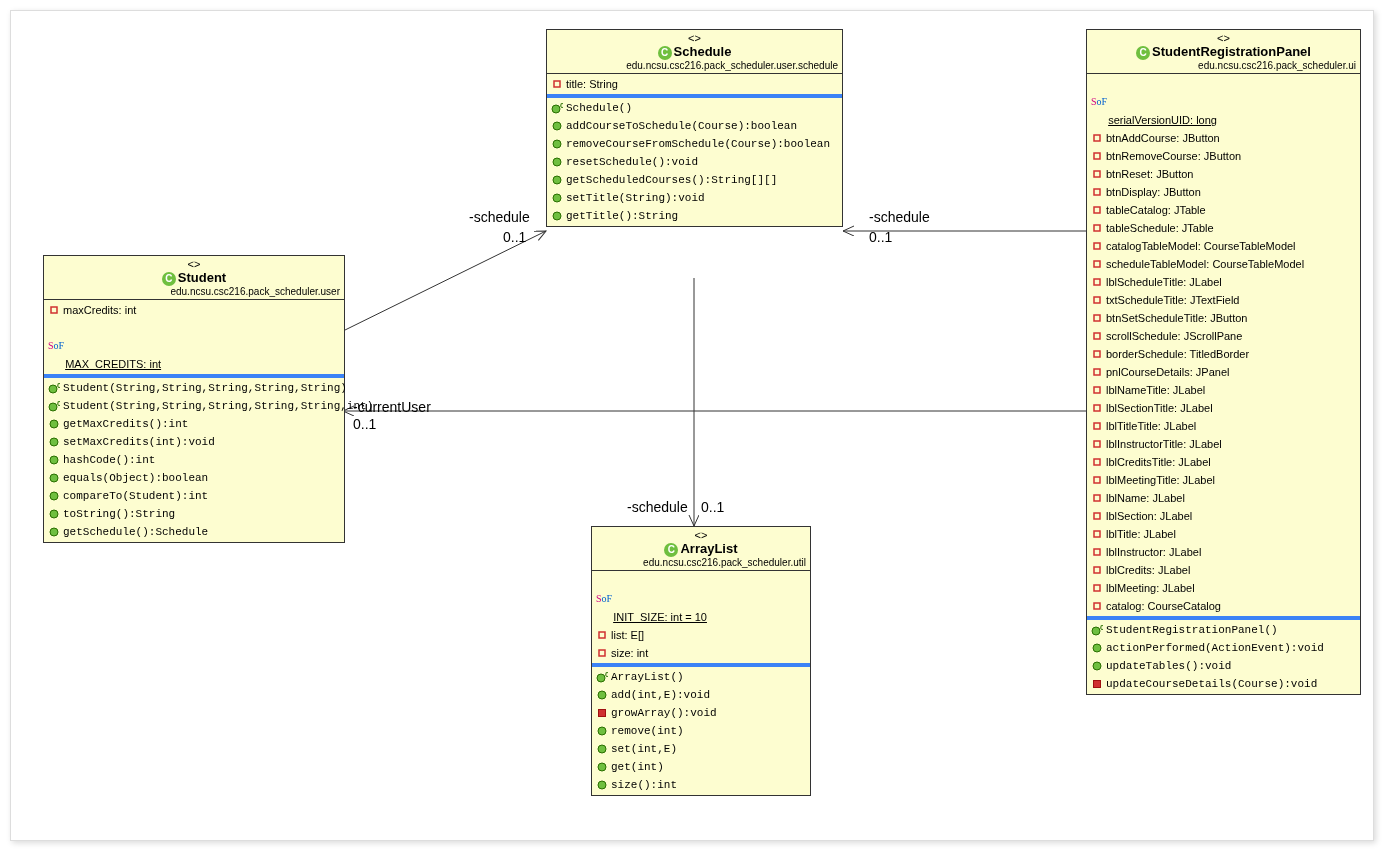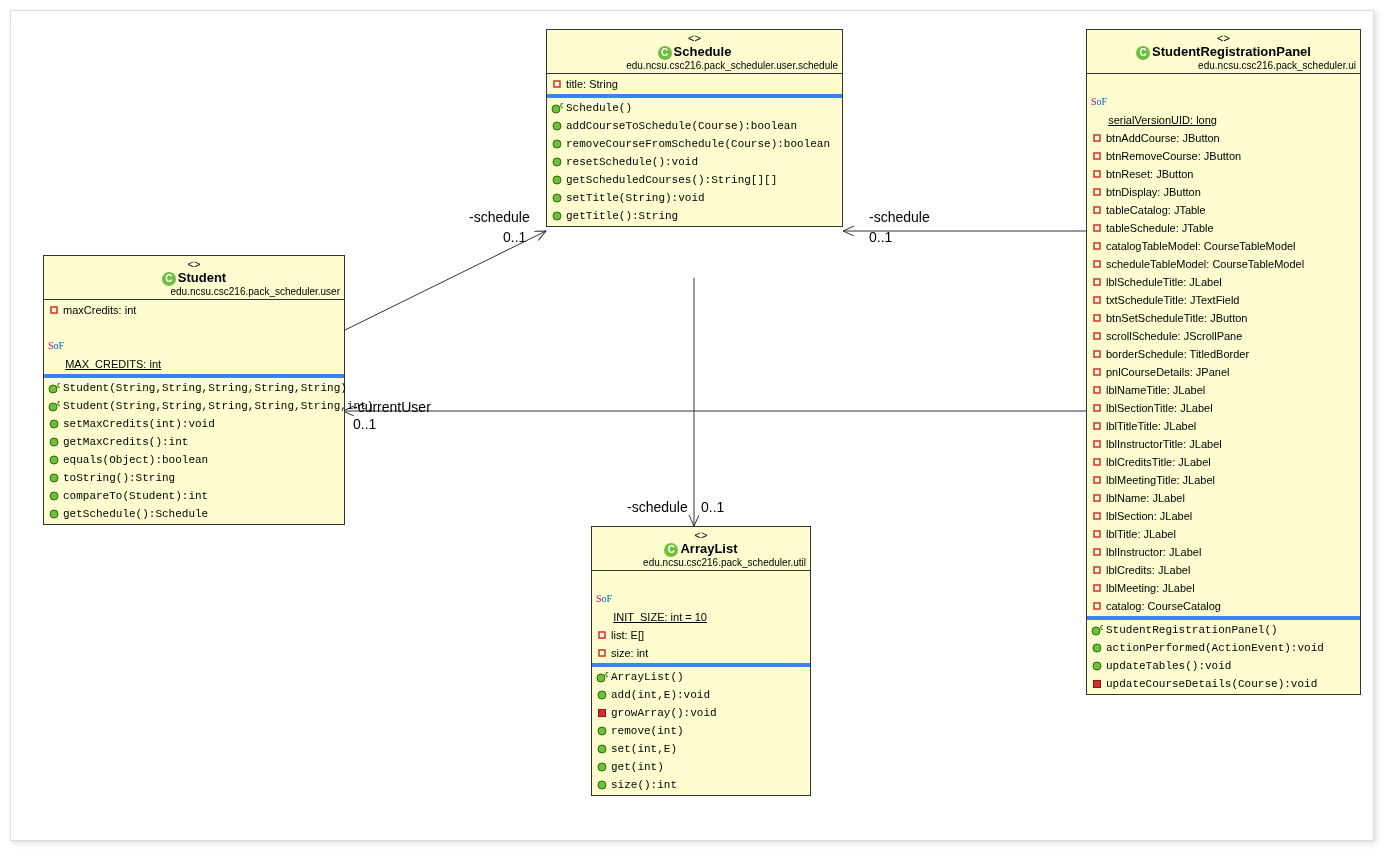--- a/index.html
+++ b/index.html
@@ -238,53 +238,61 @@
             </svg>
           </span>
           <span>Student(String,String,String,String,String,int)</span>
         </div>
         <div class="uml-row">
           <span class="icon">
             <svg width="10" height="10">
               <circle cx="5" cy="5" r="4" fill="#6fbf3f" stroke="#2a6f00"></circle>
             </svg>
           </span>
+          <span>getMaxCredits():int</span>
+        </div>
+        <div class="uml-row">
+          <span class="icon">
+            <svg width="10" height="10">
+              <circle cx="5" cy="5" r="4" fill="#6fbf3f" stroke="#2a6f00"></circle>
+            </svg>
+          </span>
           <span>setMaxCredits(int):void</span>
         </div>
         <div class="uml-row">
           <span class="icon">
             <svg width="10" height="10">
               <circle cx="5" cy="5" r="4" fill="#6fbf3f" stroke="#2a6f00"></circle>
             </svg>
           </span>
-          <span>getMaxCredits():int</span>
+          <span>hashCode():int</span>
         </div>
         <div class="uml-row">
           <span class="icon">
             <svg width="10" height="10">
               <circle cx="5" cy="5" r="4" fill="#6fbf3f" stroke="#2a6f00"></circle>
             </svg>
           </span>
           <span>equals(Object):boolean</span>
         </div>
         <div class="uml-row">
           <span class="icon">
             <svg width="10" height="10">
               <circle cx="5" cy="5" r="4" fill="#6fbf3f" stroke="#2a6f00"></circle>
             </svg>
           </span>
+          <span>compareTo(Student):int</span>
+        </div>
+        <div class="uml-row">
+          <span class="icon">
+            <svg width="10" height="10">
+              <circle cx="5" cy="5" r="4" fill="#6fbf3f" stroke="#2a6f00"></circle>
+            </svg>
+          </span>
           <span>toString():String</span>
-        </div>
-        <div class="uml-row">
-          <span class="icon">
-            <svg width="10" height="10">
-              <circle cx="5" cy="5" r="4" fill="#6fbf3f" stroke="#2a6f00"></circle>
-            </svg>
-          </span>
-          <span>compareTo(Student):int</span>
         </div>
         <div class="uml-row">
           <span class="icon">
             <svg width="10" height="10">
               <circle cx="5" cy="5" r="4" fill="#6fbf3f" stroke="#2a6f00"></circle>
             </svg>
           </span>
           <span>getSchedule():Schedule</span>
         </div>
       </div>

